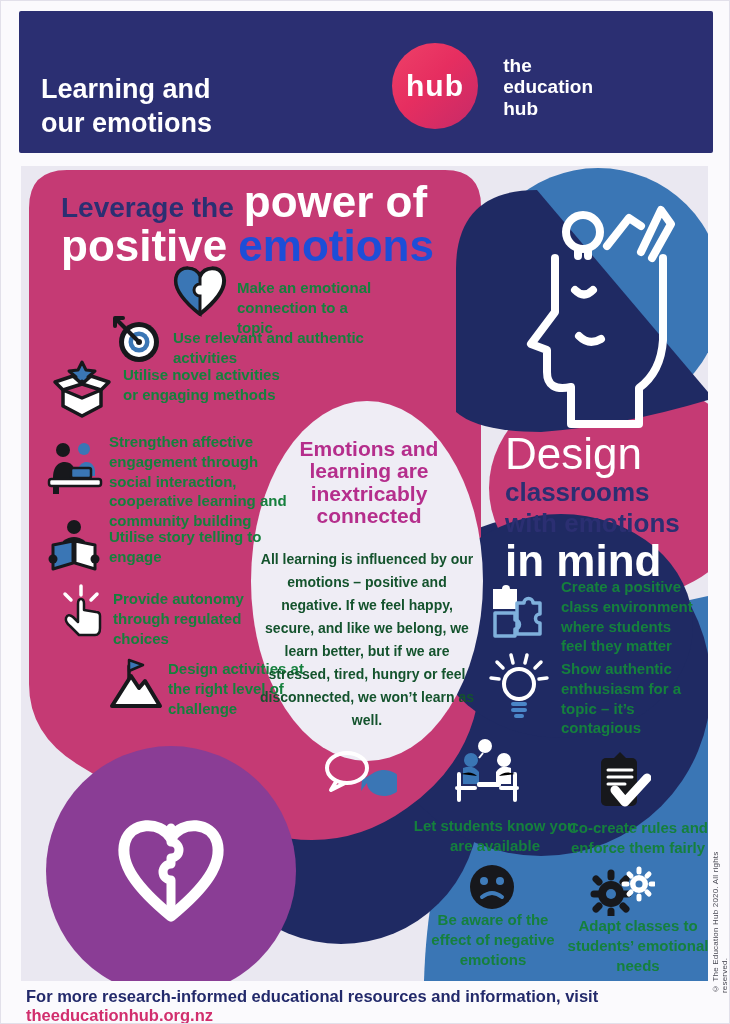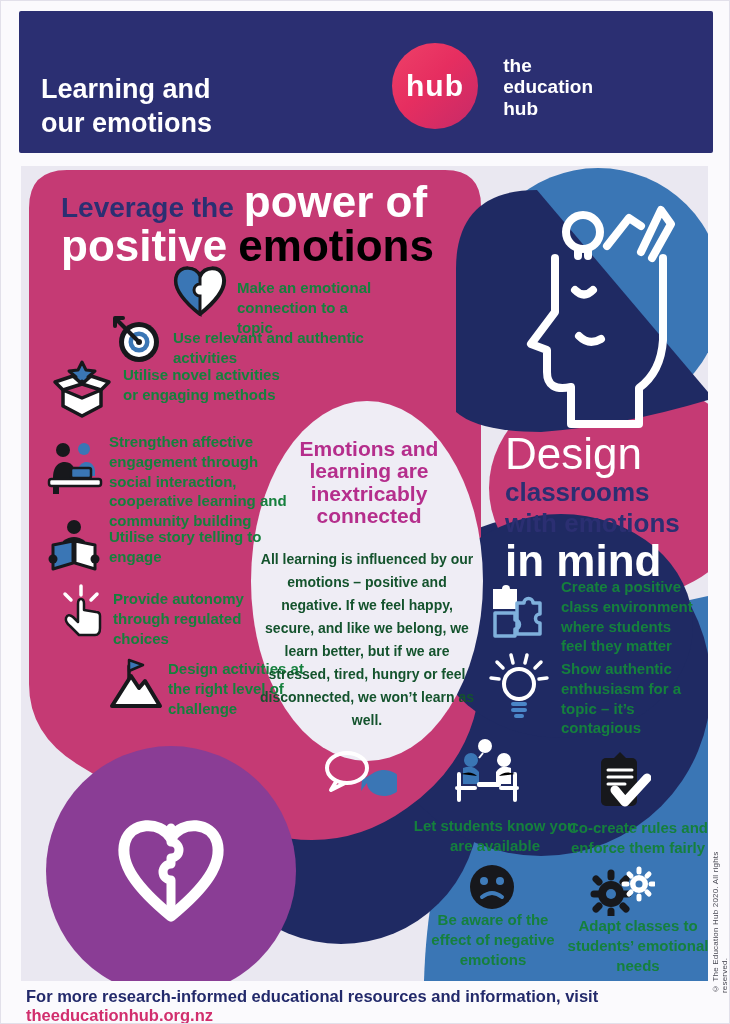--- a/index.html
+++ b/index.html
@@ -26,21 +26,21 @@
 
   .blk { position:absolute; color:#15803d; font-weight:bold; font-size:15px; line-height:1.32; }
   .ctr { text-align:center; }
   .icon { position:absolute; display:block; }
 
   
   .lev-title { position:absolute; left:40px; top:14px; line-height:1; }
   .lev-row { display:flex; align-items:baseline; }
   .t-lead  { color:#2b2f72; font-weight:bold; font-size:28px; margin-right:10px; }
   .t-big-w { color:#ffffff; font-weight:bold; font-size:44px; }
-  .t-big-n { color:#000000; font-weight:bold; font-size:44px; margin-left:11px; }
+  .t-big-n { color:#1d4ed8; font-weight:bold; font-size:44px; margin-left:11px; }
 
   
   .oval-head { position:absolute; left:250px; top:272px; width:196px; text-align:center;
                color:#b52e8c; font-weight:bold; font-size:21px; line-height:1.07; }
   .oval-body { position:absolute; left:238px; top:382px; width:216px; text-align:center;
                color:#14532d; font-weight:bold; font-size:14px; line-height:1.64; }
 
   
   .des-title { position:absolute; left:484px; top:266px; line-height:1; }
   .d1 { color:#fff;    font-weight:normal; font-size:44px; line-height:0.98; }

